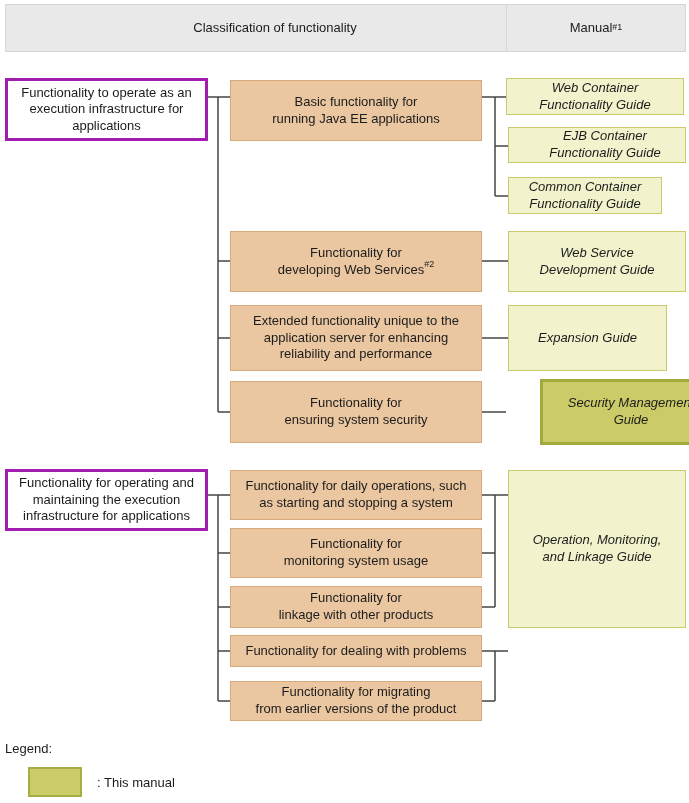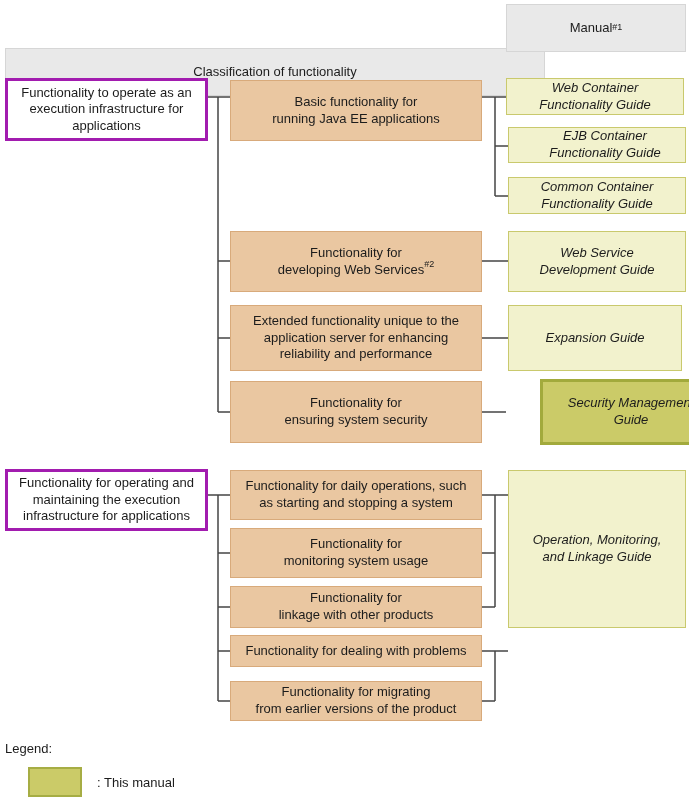--- a/index.html
+++ b/index.html
@@ -90,21 +90,21 @@
       <line x1="482" y1="495" x2="508" y2="495"></line>
       <line x1="495" y1="495" x2="495" y2="607"></line>
       <line x1="482" y1="553" x2="495" y2="553"></line>
       <line x1="482" y1="607" x2="495" y2="607"></line>
       <line x1="482" y1="651" x2="508" y2="651"></line>
       <line x1="495" y1="651" x2="495" y2="701"></line>
       <line x1="482" y1="701" x2="495" y2="701"></line>
     </g>
   </svg>
 
-  <div class="abs box hdr" style="left:5px; top:4px; width:540px; height:48px;margin-top:44px;">
+  <div class="abs box hdr" style="left:5px; top:4px; width:540px; height:48px;">
     <span class="txt">Classification of functionality</span>
   </div>
   <div class="abs box hdr" style="left:506px; top:4px; width:180px; height:48px;">
     <span>Manual</span>
       <sup class="ref">#1</sup>
   </div>
 
   <div class="abs box catbox" style="left:5px; top:78px; width:203px; height:63px;">
     <div class="txt">Functionality to operate as an
 execution infrastructure for
@@ -156,29 +156,29 @@
   </div>
 
   <div class="abs box manbox" style="left:476px; top:78px; width:178px; height:37px;margin-left:30px;">
     <div class="txt">Web Container
 Functionality Guide</div>
   </div>
   <div class="abs box manbox" style="left:508px; top:127px; width:178px; height:36px;padding-left:16px;">
     <div class="txt">EJB Container
 Functionality Guide</div>
   </div>
-  <div class="abs box manbox" style="left:508px; top:177px; width:178px; height:37px;text-align:center;">
+  <div class="abs box manbox" style="left:508px; top:177px; width:154px; height:37px;text-align:center;">
     <div class="txt">Common Container
 Functionality Guide</div>
   </div>
   <div class="abs box manbox" style="left:508px; top:231px; width:178px; height:61px;">
     <div class="txt">Web Service
 Development Guide</div>
   </div>
-  <div class="abs box manbox" style="left:508px; top:305px; width:174px; height:66px;">
+  <div class="abs box manbox" style="left:508px; top:305px; width:159px; height:66px;">
     <div class="txt">Expansion Guide</div>
   </div>
   <div class="abs box manbox highlight" style="left:506px; top:379px; width:182px; height:66px;">
     <div class="txt">Security Management
 Guide</div>
   </div>
   <div class="abs box manbox" style="left:508px; top:470px; width:178px; height:158px;">
     <div class="txt">Operation, Monitoring,
 and Linkage Guide</div>
   </div>

